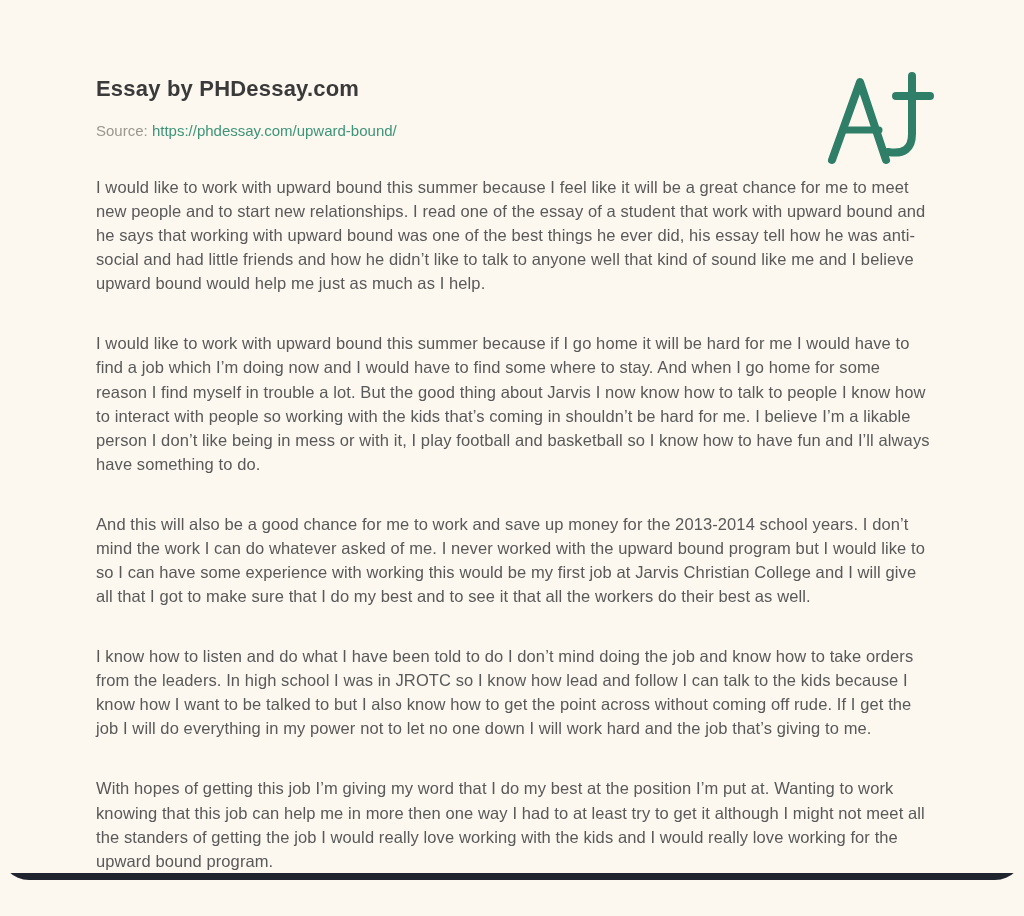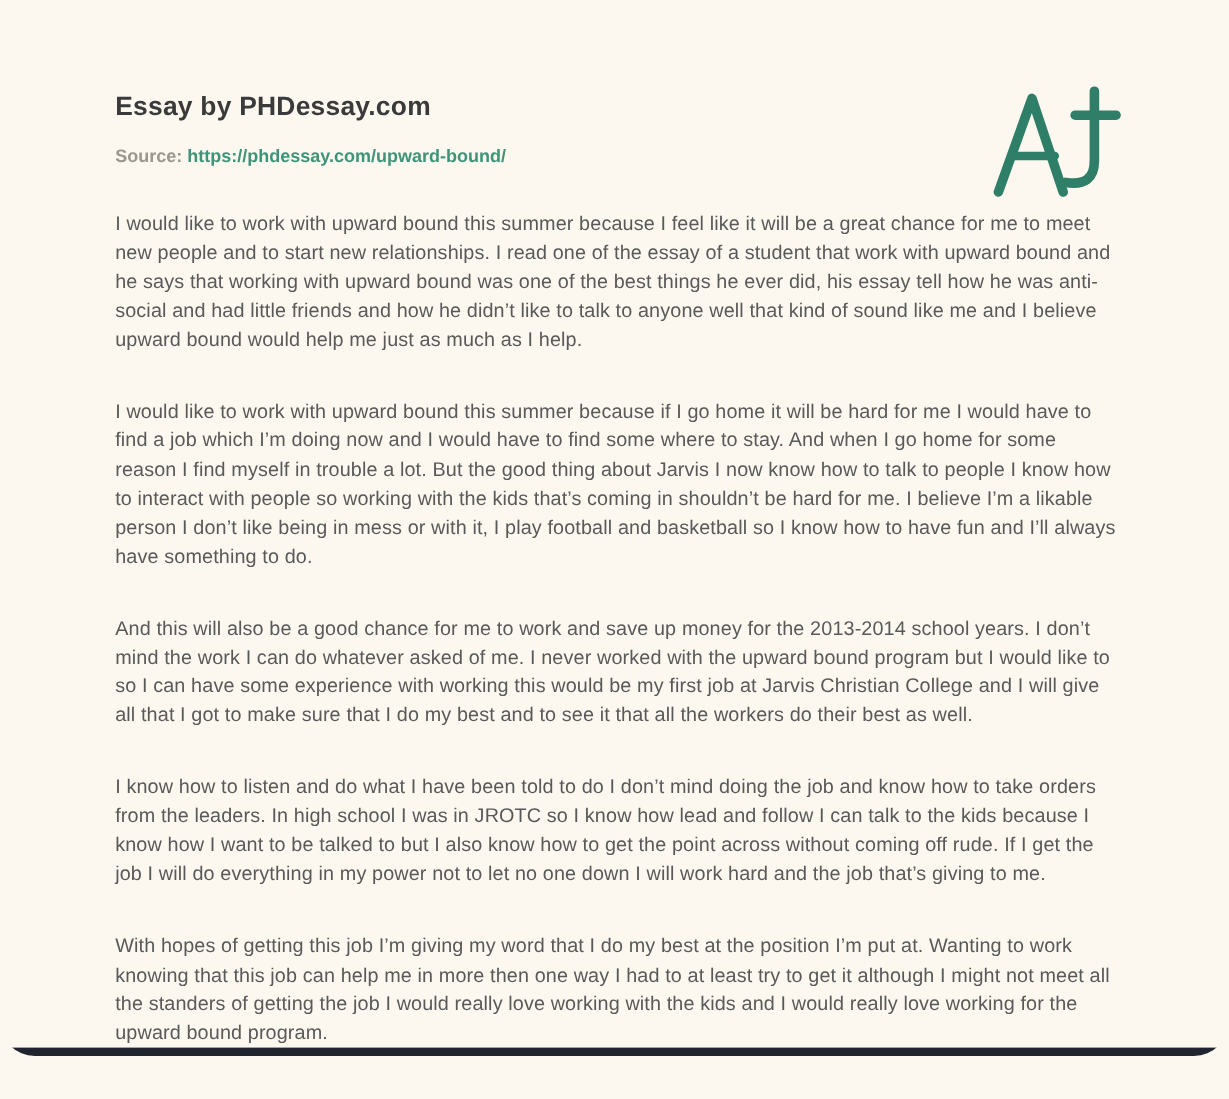--- a/index.html
+++ b/index.html
@@ -22,21 +22,20 @@
   .byline {
     font-size: 22px;
     font-weight: 600;
     color: #3a3a3a;
     letter-spacing: 0.2px;
   }
   .source-line {
     margin-top: 20px;
     font-size: 15px;
     color: #9b968e;
-    font-weight: bold;
   }
   .source-link {
     color: #3d9478;
     text-decoration: none;
     cursor: pointer;
   }
   .logo {
     position: absolute;
     top: 68px;
     right: 88px;

